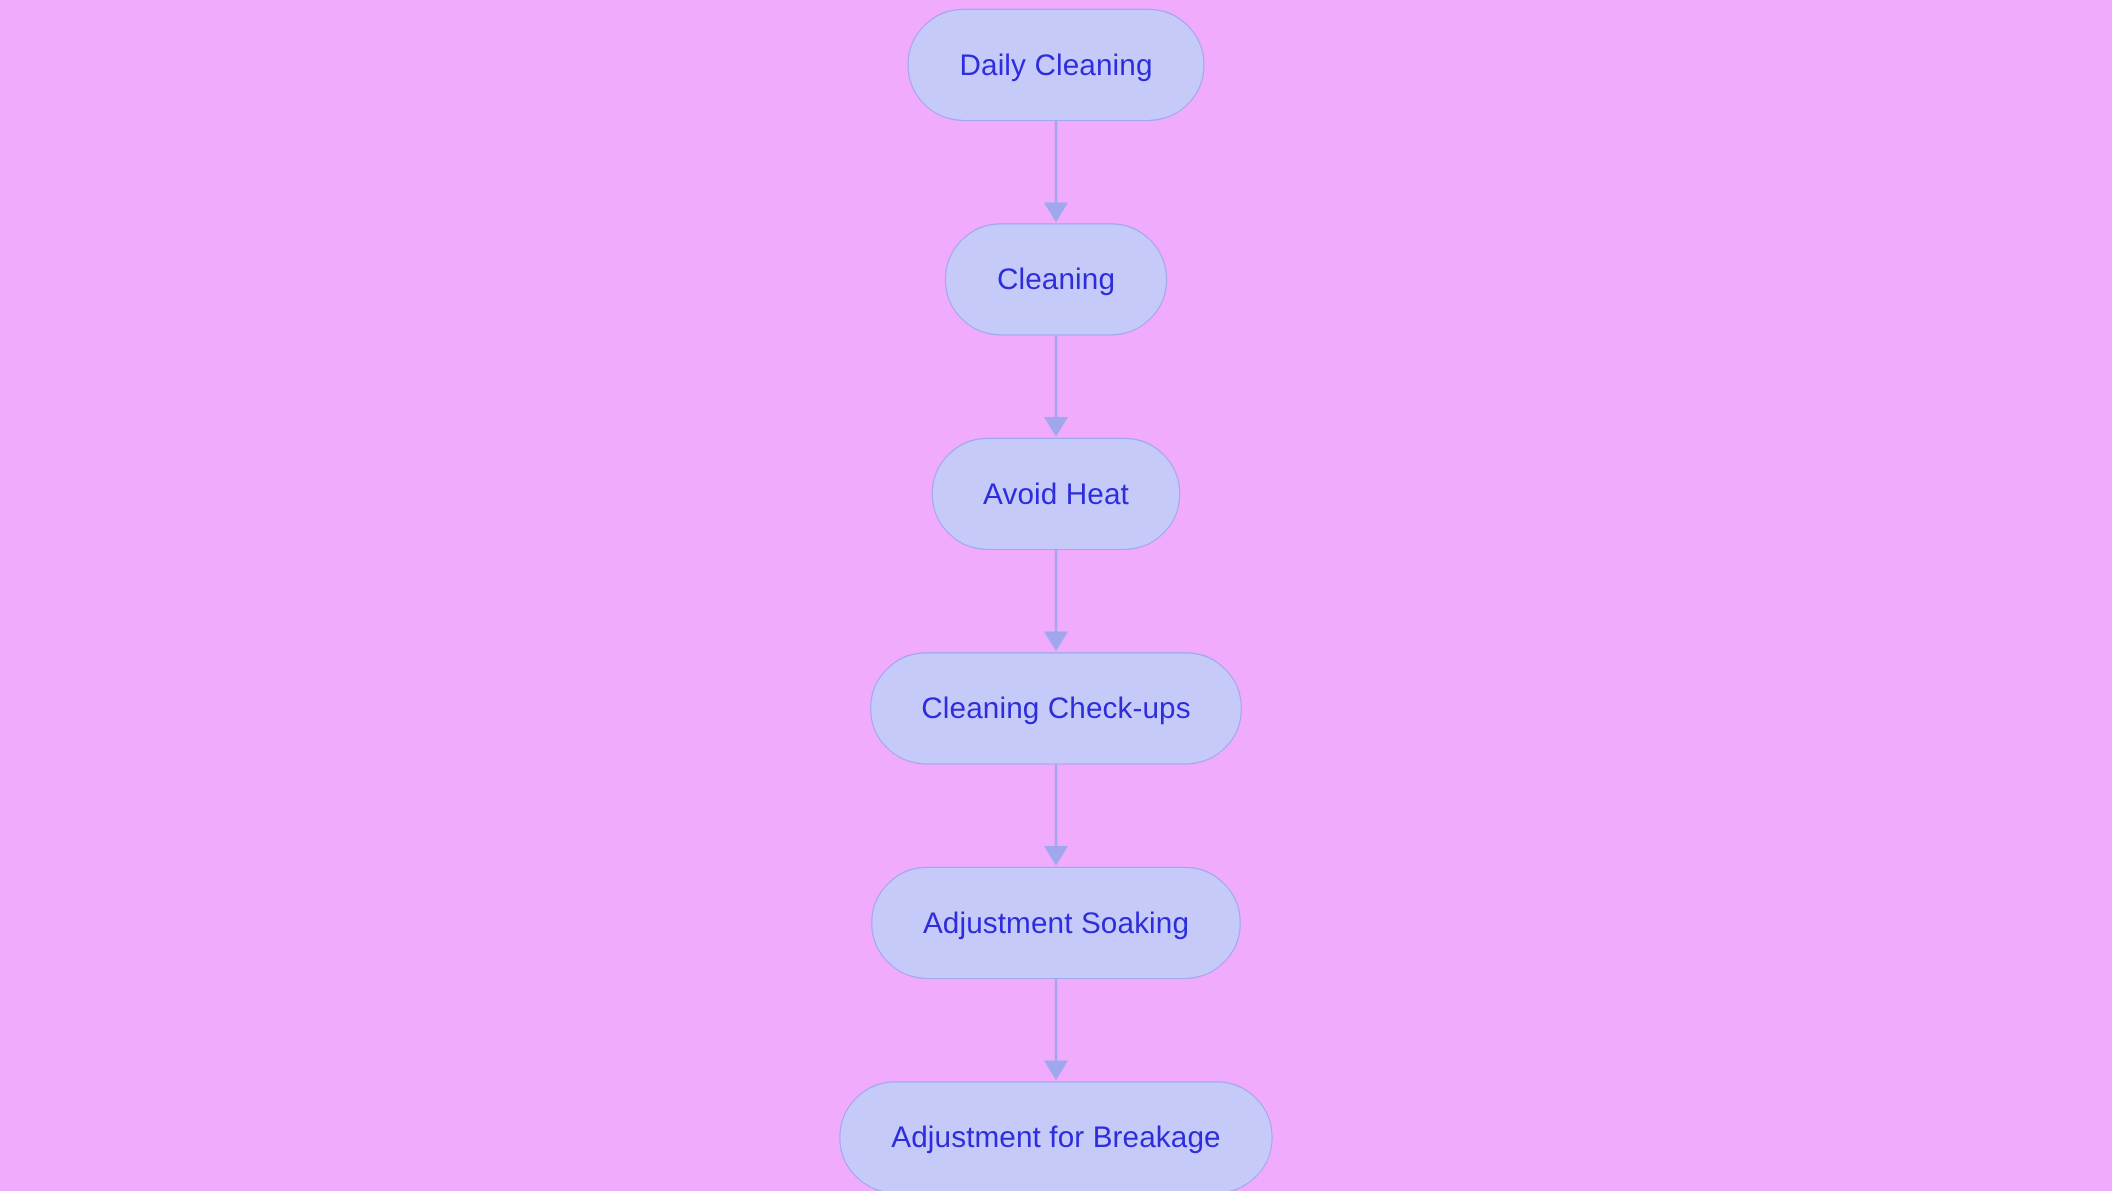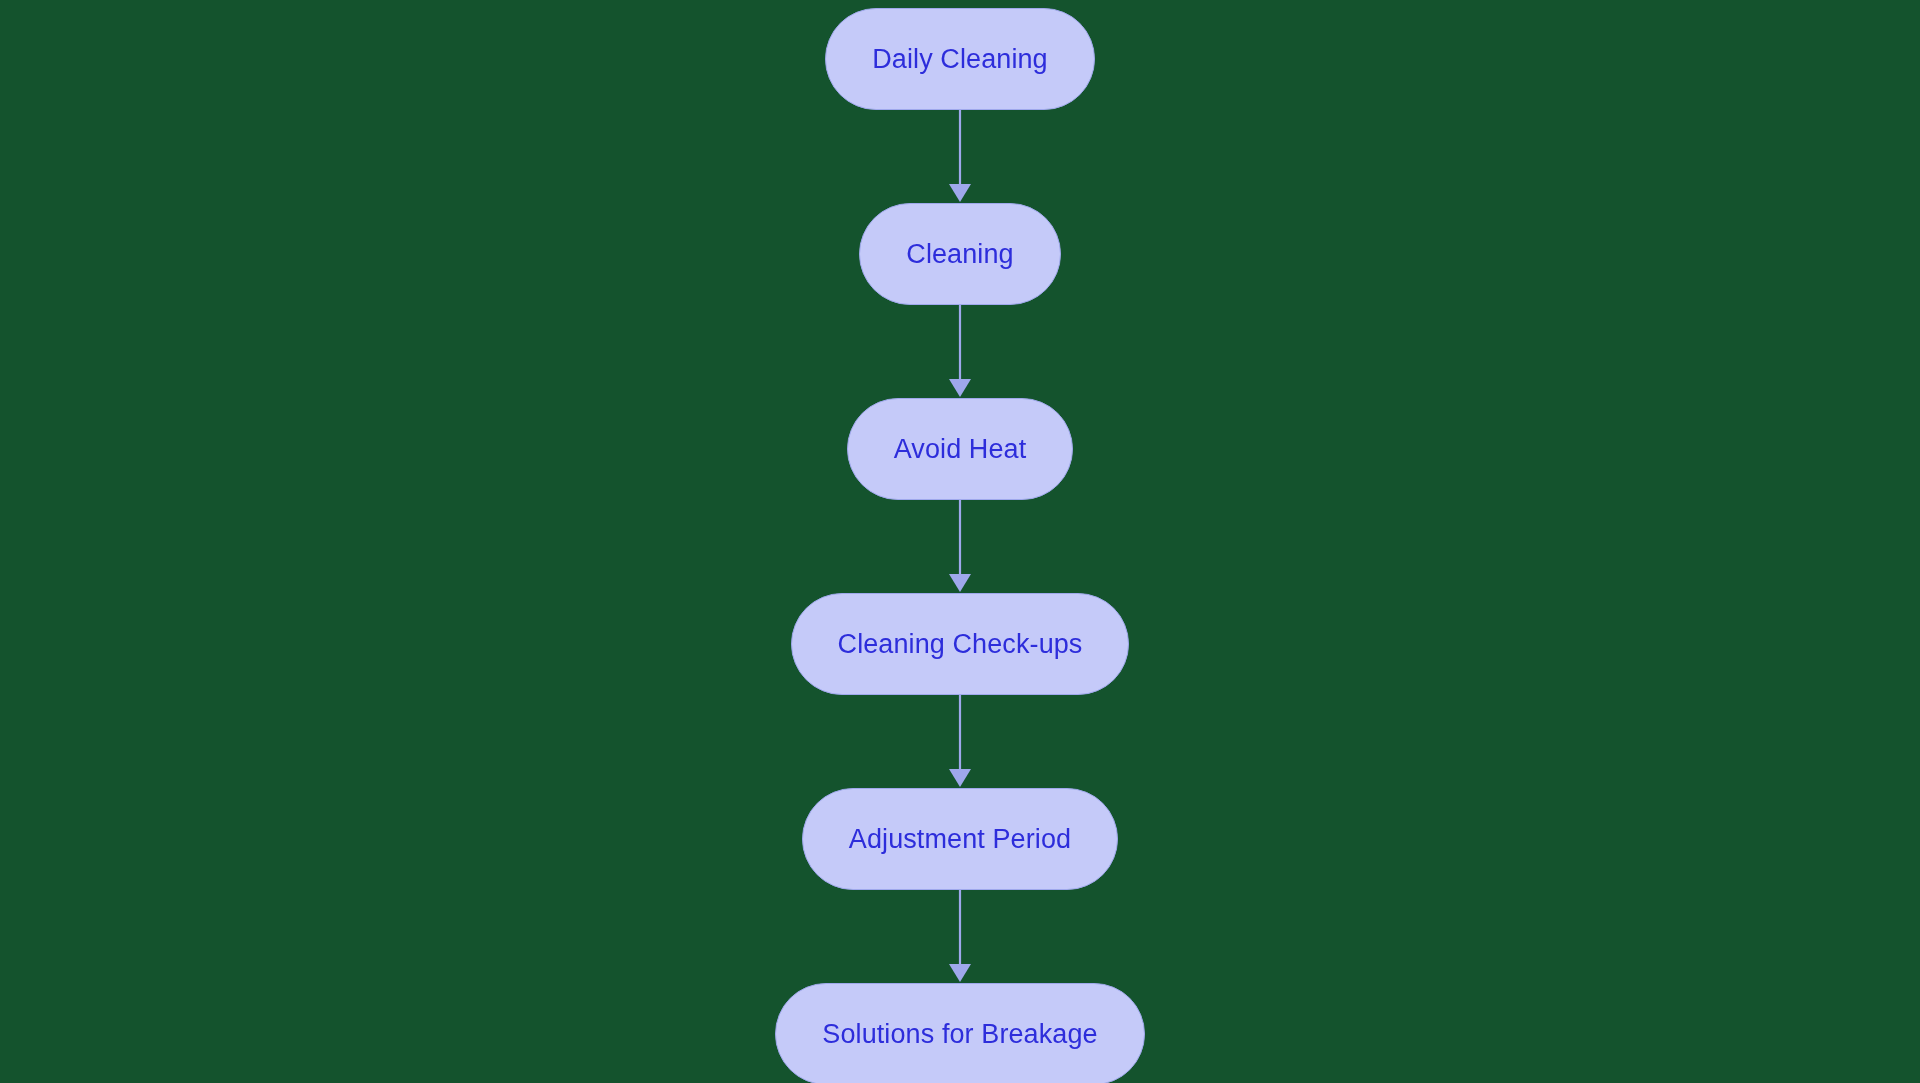--- a/index.html
+++ b/index.html
@@ -12,21 +12,21 @@
     height: 1083px;
     background: #ffffff;
     font-family: "Liberation Sans", "DejaVu Sans", sans-serif;
     overflow: hidden;
   }
 
   #flow-canvas {
     position: relative;
     width: 1920px;
     height: 1083px;
-    background: #14532d;
+    background: #f0abfc;
   }
 
   
   .flow-stack {
     position: absolute;
     left: 0;
     top: 0;
     width: 1920px;
     height: 1083px;
     display: flex;
@@ -127,28 +127,28 @@
     </div>
 
     <div class="connector">
       <svg viewBox="0 0 24 93" xmlns="http://www.w3.org/2000/svg">
         <line class="conn-line" x1="12" y1="0" x2="12" y2="75"></line>
         <polygon class="conn-head" points="1,74 23,74 12,92"></polygon>
       </svg>
     </div>
 
     <div class="node">
-      <span class="node-label">Adjustment Period</span>
+      <span class="node-label">Adjustment Soaking</span>
     </div>
 
     <div class="connector">
       <svg viewBox="0 0 24 93" xmlns="http://www.w3.org/2000/svg">
         <line class="conn-line" x1="12" y1="0" x2="12" y2="75"></line>
         <polygon class="conn-head" points="1,74 23,74 12,92"></polygon>
       </svg>
     </div>
 
     <div class="node">
-      <span class="node-label">Solutions for Breakage</span>
+      <span class="node-label">Adjustment for Breakage</span>
     </div>
 
   </div>
 </div>
 
 </body></html>

